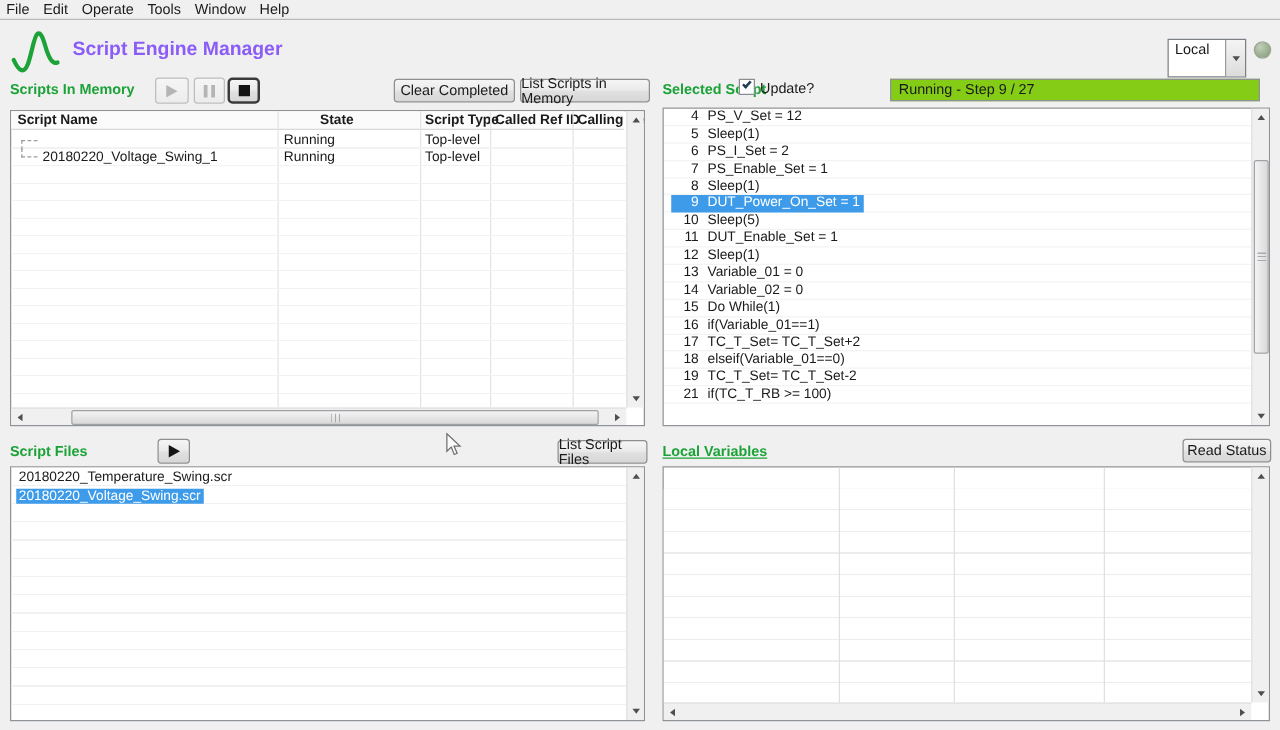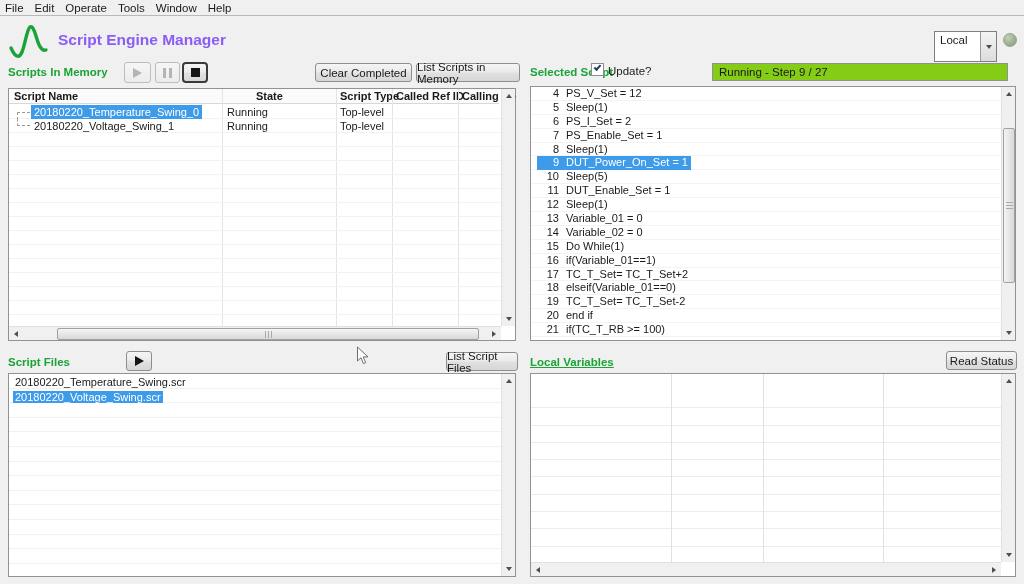--- a/index.html
+++ b/index.html
@@ -157,21 +157,20 @@
       <div class="hcol" style="left: 387px;">Called Ref ID</div>
       <div class="hcol" style="left: 453px;">Calling Re</div>
     </div>
   <div class="colline" style="left:213px; height:237px;"></div>
   <div class="colline" style="left:327px; height:237px;"></div>
   <div class="colline" style="left:383px; height:237px;"></div>
   <div class="colline" style="left:449px; height:237px;"></div>
   <div class="sim-body" id="sim-body">
       <div class="simrow" style="top: 0px;">
         <div class="tree tree-first"></div>
-        <div class="cell chip" style="left: 22px; padding: 0px 3px;">20180220_Temperature_Swing_0</div>
         <div class="cell" style="left: 218px;">Running</div>
         <div class="cell" style="left: 331px;">Top-level</div>
       </div>
       <div class="simrow" style="top: 14px;">
         <div class="tree tree-mid"></div>
         <div class="cell" style="left: 22px; padding: 0px 3px;">20180220_Voltage_Swing_1</div>
         <div class="cell" style="left: 218px;">Running</div>
         <div class="cell" style="left: 331px;">Top-level</div>
       </div>
     </div>
@@ -214,21 +213,20 @@
       <div class="ssline"><span class="wrap"><span class="ln">10</span><span class="code">Sleep(5)</span></span></div>
       <div class="ssline"><span class="wrap"><span class="ln">11</span><span class="code">DUT_Enable_Set = 1</span></span></div>
       <div class="ssline"><span class="wrap"><span class="ln">12</span><span class="code">Sleep(1)</span></span></div>
       <div class="ssline"><span class="wrap"><span class="ln">13</span><span class="code">Variable_01 = 0</span></span></div>
       <div class="ssline"><span class="wrap"><span class="ln">14</span><span class="code">Variable_02 = 0</span></span></div>
       <div class="ssline"><span class="wrap"><span class="ln">15</span><span class="code">Do While(1)</span></span></div>
       <div class="ssline"><span class="wrap"><span class="ln">16</span><span class="code">if(Variable_01==1)</span></span></div>
       <div class="ssline"><span class="wrap"><span class="ln">17</span><span class="code">TC_T_Set= TC_T_Set+2</span></span></div>
       <div class="ssline"><span class="wrap"><span class="ln">18</span><span class="code">elseif(Variable_01==0)</span></span></div>
       <div class="ssline"><span class="wrap"><span class="ln">19</span><span class="code">TC_T_Set= TC_T_Set-2</span></span></div>
-      <div class="ssline"><span class="wrap"><span class="ln">20</span><span class="code">end if</span></span></div>
       <div class="ssline"><span class="wrap"><span class="ln">21</span><span class="code">if(TC_T_RB &gt;= 100)</span></span></div>
     </div>
   <div class="track v" style="left:470px; top:0; width:14px; height:253px;">
     <div class="sbtn" style="left:0; top:0;">
         <div class="tri-up"></div>
       </div>
     <div class="sbtn" style="left:0; top:239px;">
         <div class="tri-down"></div>
       </div>
     <div class="thumb-v" style="top:41px; height:155px;">

